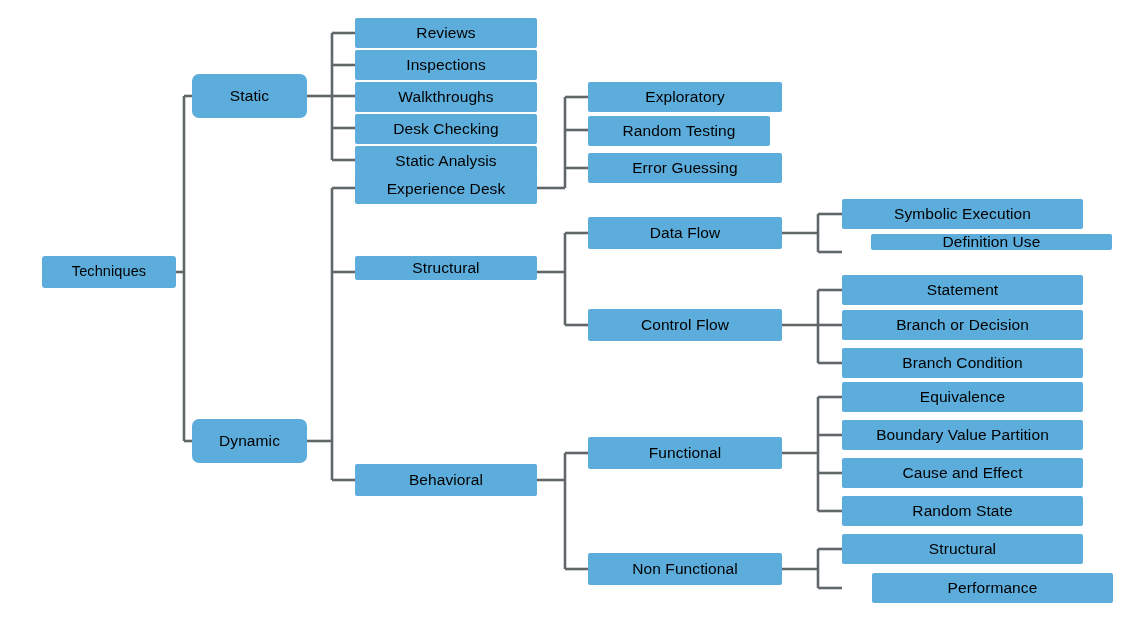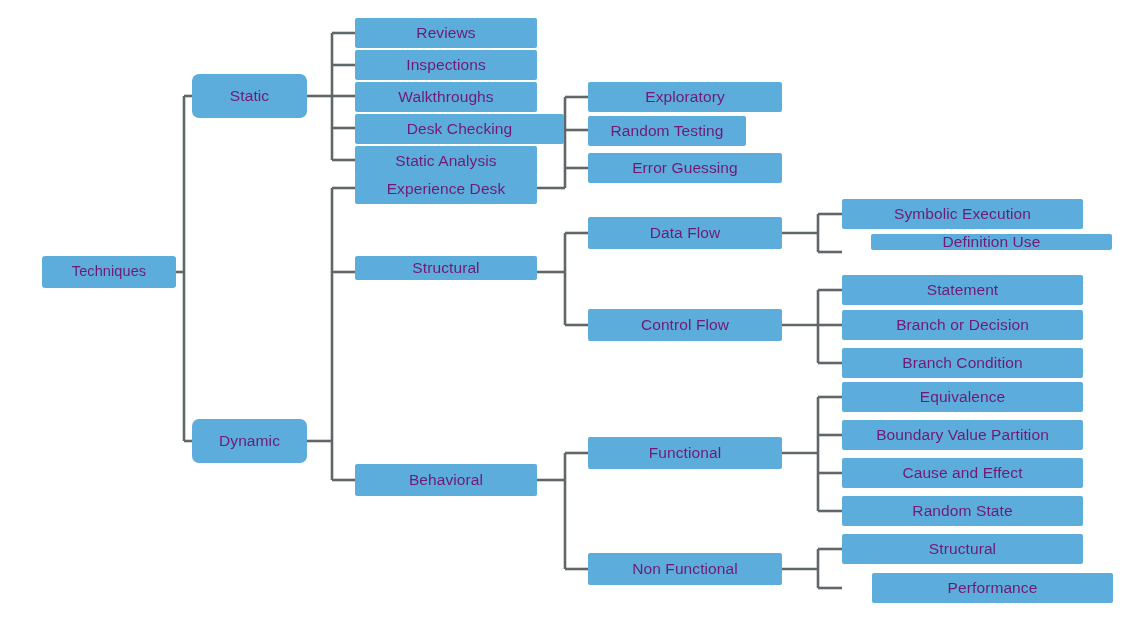--- a/index.html
+++ b/index.html
@@ -23,21 +23,21 @@
     left: 0;
     top: 0;
     width: 1148px;
     height: 619px;
     pointer-events: none;
   }
   .node {
     position: absolute;
     box-sizing: border-box;
     background: #5CADDC;
-    color: #701a75;
+    color: #000000;
     display: flex;
     align-items: center;
     justify-content: center;
     text-align: center;
     font-size: 15.5px;
     line-height: 1.05;
     letter-spacing: 0.1px;
     border-radius: 2px;
     white-space: nowrap;
     overflow: hidden;
@@ -135,41 +135,41 @@
 
   <div class="node" style="left:355px; top:18px; width:182px; height:30px;">
     <span>Reviews</span>
   </div>
   <div class="node" style="left:355px; top:50px; width:182px; height:30px;">
     <span>Inspections</span>
   </div>
   <div class="node" style="left:355px; top:82px; width:182px; height:30px;">
     <span>Walkthroughs</span>
   </div>
-  <div class="node" style="left:355px; top:114px; width:209px; height:30px;">
+  <div class="node" style="left:355px; top:114px; width:182px; height:30px;">
     <span>Desk Checking</span>
   </div>
   <div class="node" style="left:355px; top:146px; width:182px; height:30px;align-items:center;">
     <span>Static Analysis</span>
   </div>
 
   <div class="node" style="left:355px; top:174px; width:182px; height:30px;">
     <span>Experience Desk</span>
   </div>
   <div class="node" style="left:355px; top:256px; width:182px; height:24px;">
     <span>Structural</span>
   </div>
   <div class="node" style="left:355px; top:464px; width:182px; height:32px;">
     <span>Behavioral</span>
   </div>
 
   <div class="node" style="left:588px; top:82px; width:194px; height:30px;">
     <span>Exploratory</span>
   </div>
-  <div class="node" style="left:588px; top:116px; width:158px; height:30px;">
+  <div class="node" style="left:588px; top:116px; width:182px; height:30px;">
     <span>Random Testing</span>
   </div>
   <div class="node" style="left:588px; top:153px; width:194px; height:30px;">
     <span>Error Guessing</span>
   </div>
 
   <div class="node" style="left:588px; top:217px; width:194px; height:32px;">
     <span>Data Flow</span>
   </div>
   <div class="node" style="left:588px; top:309px; width:194px; height:32px;">

